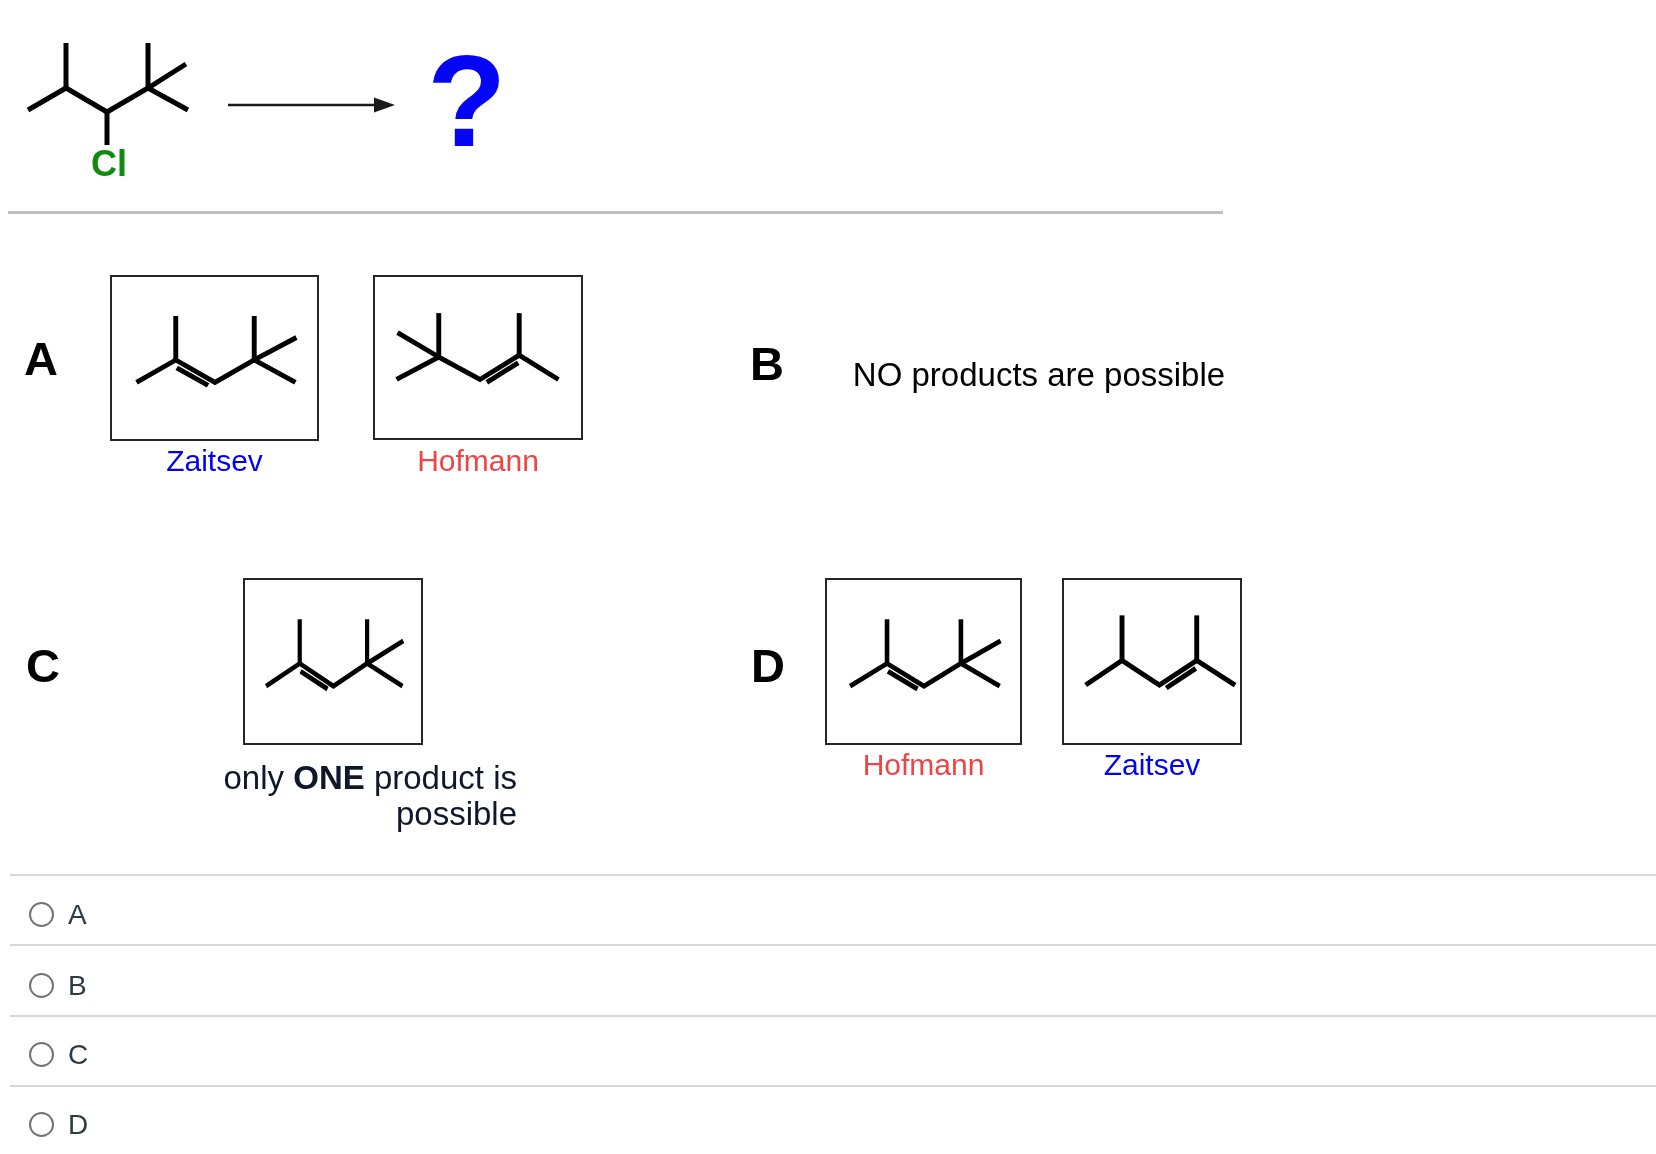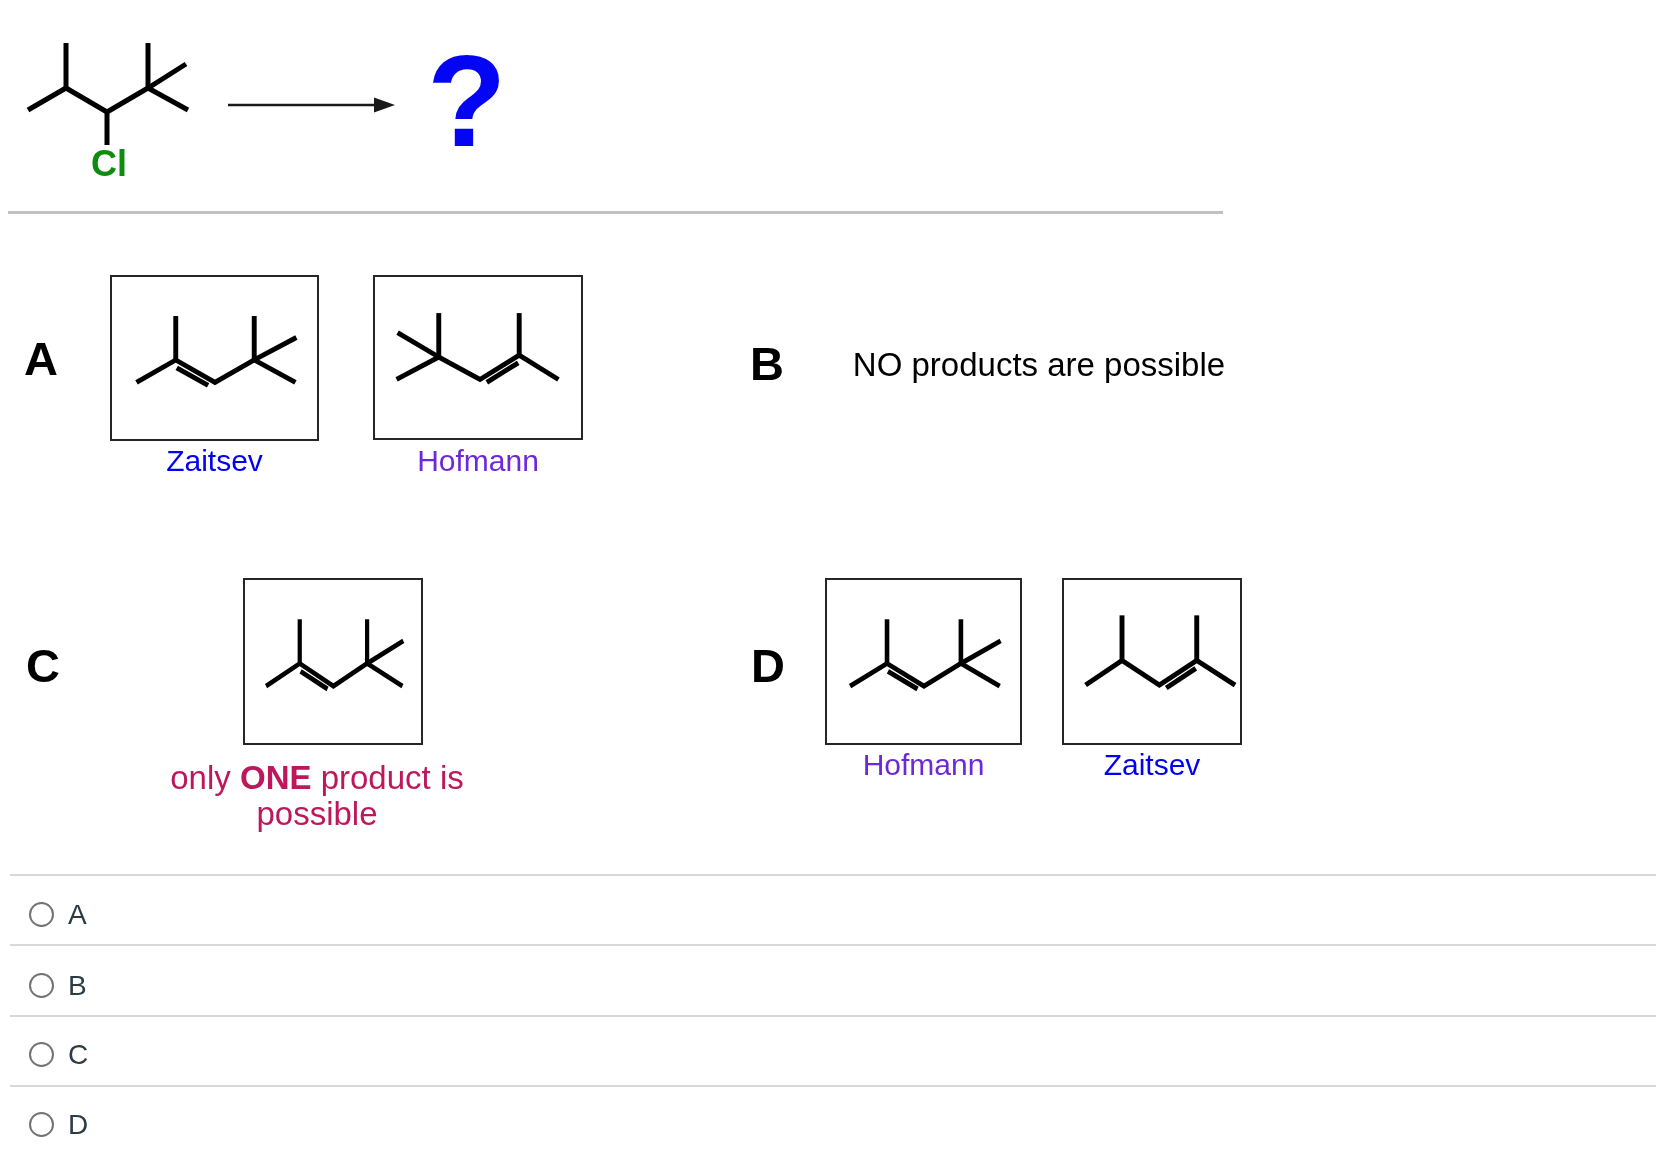--- a/index.html
+++ b/index.html
@@ -22,23 +22,23 @@
     left:427px;top:36px;
     color:#0505F5;font-size:130px;font-weight:bold;line-height:1;
   }
   .sep-top{left:8px;top:211px;width:1215px;height:3px;background:#C1C1C1;}
   
   .opt-letter{font-size:47px;font-weight:bold;color:#000;line-height:1;}
   .box{border:2px solid #262626;background:#fff;box-sizing:border-box;}
   .box svg{width:100%;height:100%;}
   .prod-label{font-size:30px;font-weight:normal;text-align:center;line-height:1;}
   .lbl-zaitsev{color:#0202F2;}
-  .lbl-hofmann{color:#6d28d9;}
+  .lbl-hofmann{color:#ef4444;}
   .b-text{font-size:33px;color:#000;text-align:center;line-height:40px;}
-  .c-caption{font-size:33px;color:#be185d;text-align:center;line-height:1.1;}
+  .c-caption{font-size:33px;color:#0f172a;text-align:right;line-height:1.1;}
   .bold{font-weight:bold;}
   
   .hline{left:10px;right:0;height:2px;background:#D8D8D8;}
   .radio{
     left:29px;width:25px;height:25px;box-sizing:border-box;
     border:2px solid #737373;border-radius:50%;background:#fff;cursor:pointer;
   }
   .rlabel{
     left:68px;font-size:28px;color:#2D3B45;line-height:25px;cursor:pointer;
   }
@@ -86,21 +86,21 @@
       <path class="bond" d="M147,37 L147,80"></path>
       <path class="bond" d="M114,108 L146,88"></path>
     </svg>
   </div>
 
   <div class="abs prod-label lbl-zaitsev" style="left:110px;width:209px;top:446px;">Zaitsev</div>
   <div class="abs prod-label lbl-hofmann" style="left:368px;width:220px;top:446px;">Hofmann</div>
 
   <div class="abs opt-letter" style="left:750px;top:340px;">B</div>
 
-  <div class="abs b-text" style="left:839px;width:400px;top:345px;">
+  <div class="abs b-text" style="left:839px;width:400px;top:355px;">
     <div>NO products are possible</div>
   </div>
 
   <div class="abs opt-letter" style="left:26px;top:642px;">C</div>
 
   <div class="abs box" style="left:243px;top:578px;width:180px;height:167px;">
     <svg class="mol" viewBox="0 0 209 166" preserveAspectRatio="none">
       <path class="bond" d="M25,108 L65,85 L105,108 L145,85 L188,62"></path>
       <path class="bond" d="M145,85 L187,108"></path>
       <path class="bond" d="M65,40 L65,85"></path>

